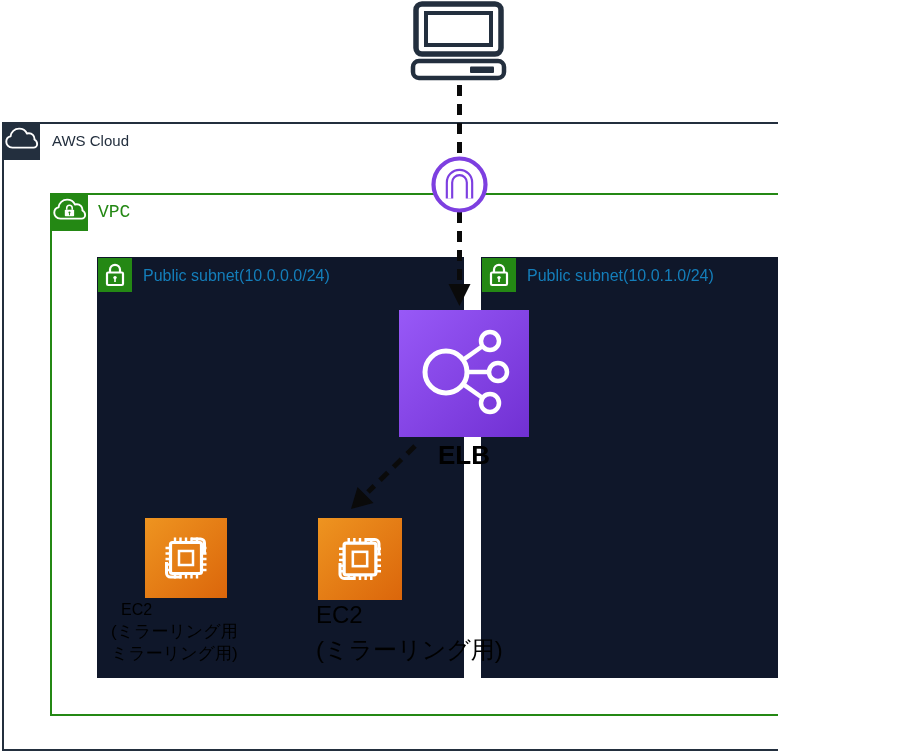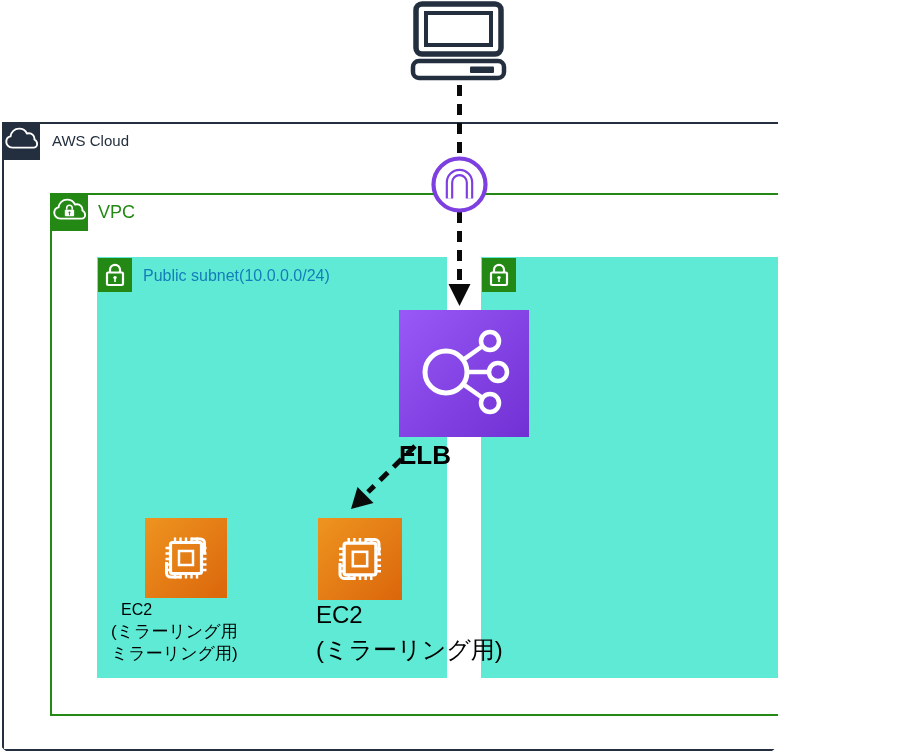--- a/index.html
+++ b/index.html
@@ -1,50 +1,50 @@
 <!DOCTYPE html>
 <html><head>
 <meta charset="utf-8">
 <style>
   html,body{margin:0;padding:0;background:#fff;}
   .canvas{
     position:relative;width:778px;height:752px;background:#ffffff;overflow:hidden;
-    font-family:"Liberation Sans","DejaVu Sans",sans-serif;color:#232F3E;border-radius:11px;
+    font-family:"Liberation Sans","DejaVu Sans",sans-serif;color:#232F3E;
   }
 
   
   .aws-box{position:absolute;left:2px;top:122px;width:903px;height:625px;border:2px solid #232F3E;background:transparent;}
   .aws-icon{position:absolute;left:-2px;top:-2px;width:38px;height:38px;background:#232F3E;}
   .aws-label{position:absolute;left:48px;top:-2px;height:38px;line-height:38px;font-size:15px;color:#232F3E;white-space:nowrap;}
 
   
   .vpc-box{position:absolute;left:50px;top:193px;width:816px;height:519px;border:2px solid #248814;background:transparent;}
   .vpc-icon{position:absolute;left:-2px;top:-2px;width:38px;height:38px;background:#248814;}
-  .vpc-label{position:absolute;left:46px;top:-2px;height:38px;line-height:38px;font-size:18px;color:#248814;white-space:nowrap;}
+  .vpc-label{position:absolute;left:46px;top:-2px;height:38px;line-height:38px;font-size:18px;color:#248814;white-space:nowrap;font-family:Liberation Mono, monospace;}
 
   
-  .subnet{position:absolute;top:257px;height:421px;background:#5eead4;}
+  .subnet{position:absolute;top:257px;height:421px;background:#0f172a;padding-left:17px;}
   .subnet-left{left:97px;width:350px;}
   .subnet-right{left:481px;width:351px;}
   .subnet-icon{position:absolute;left:1px;top:1px;width:34px;height:34px;background:#248814;}
   .subnet-label{position:absolute;left:46px;top:0;height:38px;line-height:38px;font-size:16px;color:#147EBA;white-space:nowrap;}
 
   
   .connectors{position:absolute;left:0;top:0;width:911px;height:752px;pointer-events:none;}
 
   
   .client{position:absolute;left:408px;top:0px;width:101px;height:81px;}
 
   
   .igw{position:absolute;left:429px;top:154px;width:61px;height:61px;}
 
   
   .elb{position:absolute;left:399px;top:310px;width:130px;height:127px;
        background:linear-gradient(135deg,#9859F7 0%,#7130D3 100%);}
-  .elb-label{position:absolute;left:399px;top:440px;width:130px;text-align:left;
+  .elb-label{position:absolute;left:399px;top:440px;width:130px;text-align:center;
        font-size:26px;font-weight:bold;color:#000;}
 
   
   .ec2{position:absolute;width:82px;height:80px;background:linear-gradient(135deg,#EE9420 0%,#DB660B 100%);}
   .ec2-a{left:145px;top:518px;}
   .ec2-b{left:318px;top:518px;width:84px;height:82px;}
 
   .ec2-label-a{position:absolute;left:111px;top:599px;font-size:17px;color:#000;line-height:22px;white-space:nowrap;}
   .ec2-label-a span{display:block;}
   .ec2-label-a .l1{margin-left:10px;font-size:16px;}
@@ -95,20 +95,21 @@
 
   <div class="subnet subnet-right">
     <div class="subnet-icon">
       <svg width="34" height="34" viewBox="0 0 34 34">
         <path d="M12 14.5 V11.8 A5 5 0 0 1 22 11.8 V14.5" fill="none" stroke="#ffffff" stroke-width="2.2"></path>
         <rect x="9" y="14.5" width="16" height="12.5" rx="1.2" fill="none" stroke="#ffffff" stroke-width="2.2"></rect>
         <circle cx="17" cy="19.6" r="1.7" fill="#ffffff"></circle>
         <rect x="16.2" y="20.4" width="1.6" height="3.6" fill="#ffffff"></rect>
       </svg>
     </div>
+    <div class="subnet-label">Public subnet(10.0.1.0/24)</div>
   </div>
 
   <svg class="connectors" viewBox="0 0 911 752">
     <path d="M459.5 85 L459.5 156" stroke="#0A0A0A" stroke-width="5" stroke-dasharray="11 8" fill="none"></path>
     <path d="M459.5 212 L459.5 284" stroke="#0A0A0A" stroke-width="5" stroke-dasharray="11 8" fill="none"></path>
     <polygon points="448.5,284 470.5,284 459.5,306" fill="#0A0A0A"></polygon>
     <path d="M415 446 L368 492" stroke="#0A0A0A" stroke-width="5" stroke-dasharray="11 8" fill="none"></path>
     <polygon points="351,509 357.5,487 373.5,503" fill="#0A0A0A"></polygon>
   </svg>
 

